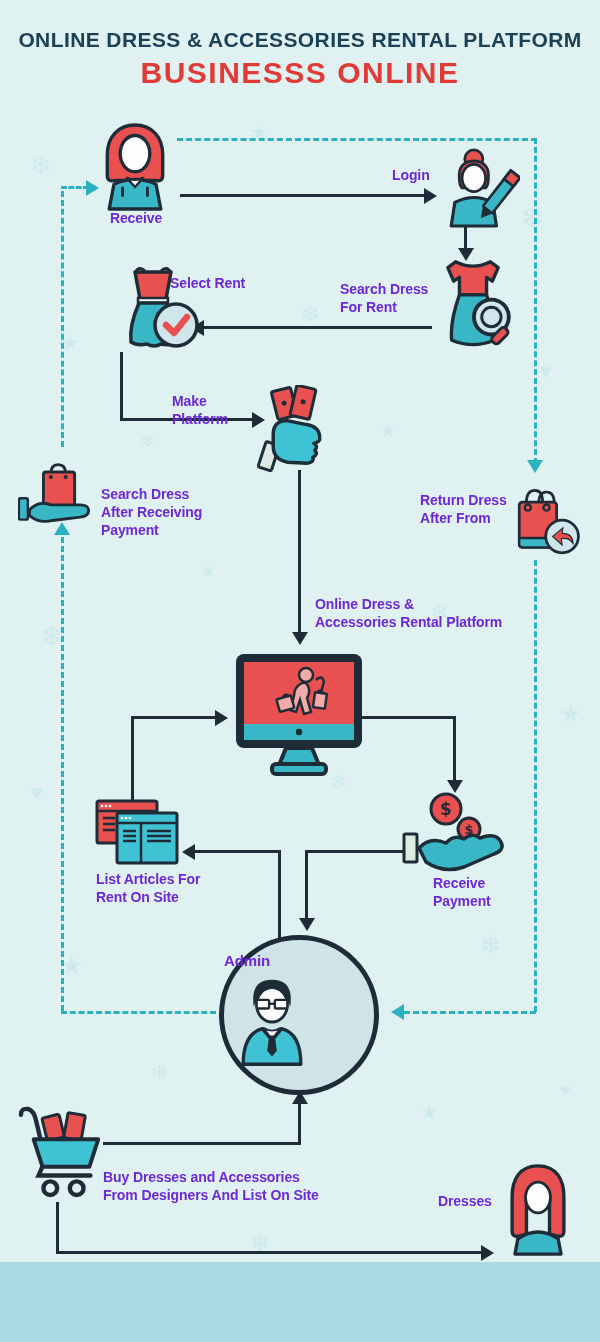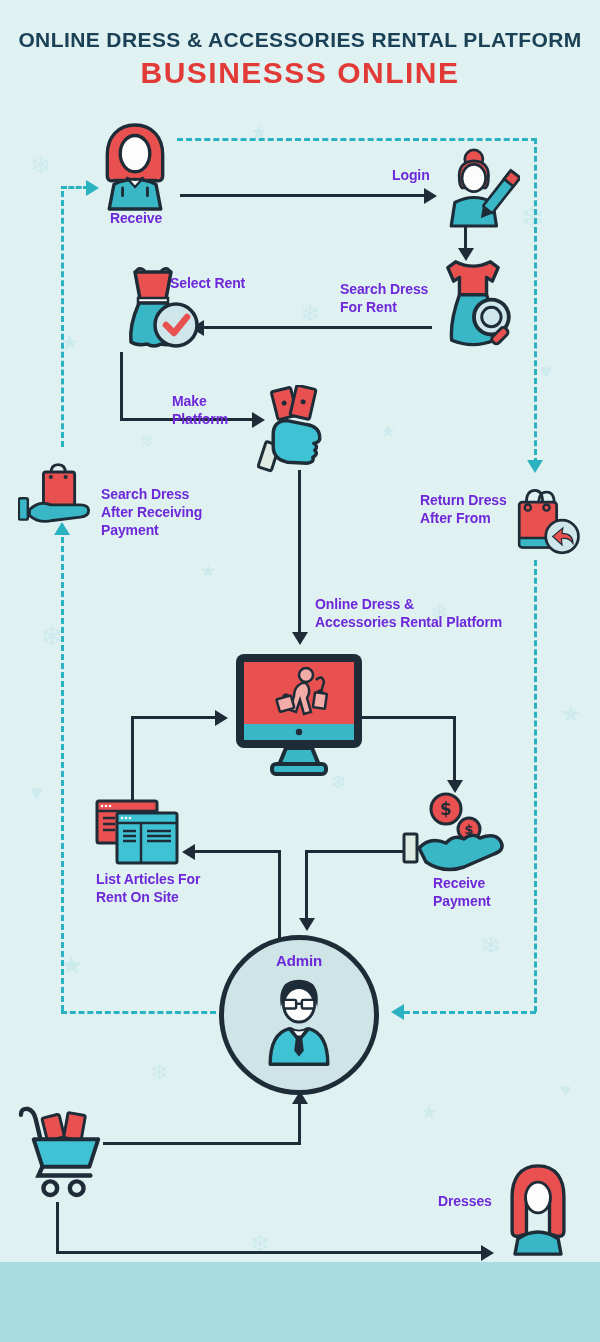--- a/index.html
+++ b/index.html
@@ -29,21 +29,21 @@
   .arr.l{border-top:8px solid transparent;border-bottom:8px solid transparent;border-right:13px solid #1e2c38;}
   .arr.d{border-left:8px solid transparent;border-right:8px solid transparent;border-top:13px solid #1e2c38;}
   .arr.u{border-left:8px solid transparent;border-right:8px solid transparent;border-bottom:13px solid #1e2c38;}
   .arr.r.teal{border-left-color:#2ab2c1;}
   .arr.l.teal{border-right-color:#2ab2c1;}
   .arr.d.teal{border-top-color:#2ab2c1;}
   .arr.u.teal{border-bottom-color:#2ab2c1;}
   .icon{position:absolute;}
   
   .admin-circle{position:absolute;left:219px;top:935px;width:150px;height:150px;
-    border:5px solid #1e2c38;border-radius:50%;background:#cfe4e6;text-align:center;}
+    border:5px solid #1e2c38;border-radius:50%;background:#cfe4e6;text-align:left;}
   .admin-circle .lbl{position:static;display:block;margin-top:11px;font-size:15px;}
   
   .footer{position:absolute;left:0;top:1262px;width:600px;height:80px;background:#a9dce2;}
 </style>
 </head>
 <body>
 
 <div class="canvas">
   <div id="doodles">
       <span class="doodle" style="left: 30px; top: 150px; font-size: 26px;">❄</span>
@@ -293,19 +293,21 @@
 After Receiving
 Payment</div>
   <div class="lbl" style="left:420px;top:492px">Return Dress
 After From</div>
   <div class="lbl" style="left:315px;top:596px">Online Dress &amp;
 Accessories Rental Platform</div>
   <div class="lbl" style="left:96px;top:871px">List Articles For
 Rent On Site</div>
   <div class="lbl" style="left:433px;top:875px">Receive
 Payment</div>
+  <div class="lbl" style="left:103px;top:1169px">Buy Dresses and Accessories
+From Designers And List On Site</div>
   <div class="lbl" style="left:438px;top:1193px">Dresses</div>
 
   <div class="footer">
     
     
   </div>
 </div>
 
 </body></html>

